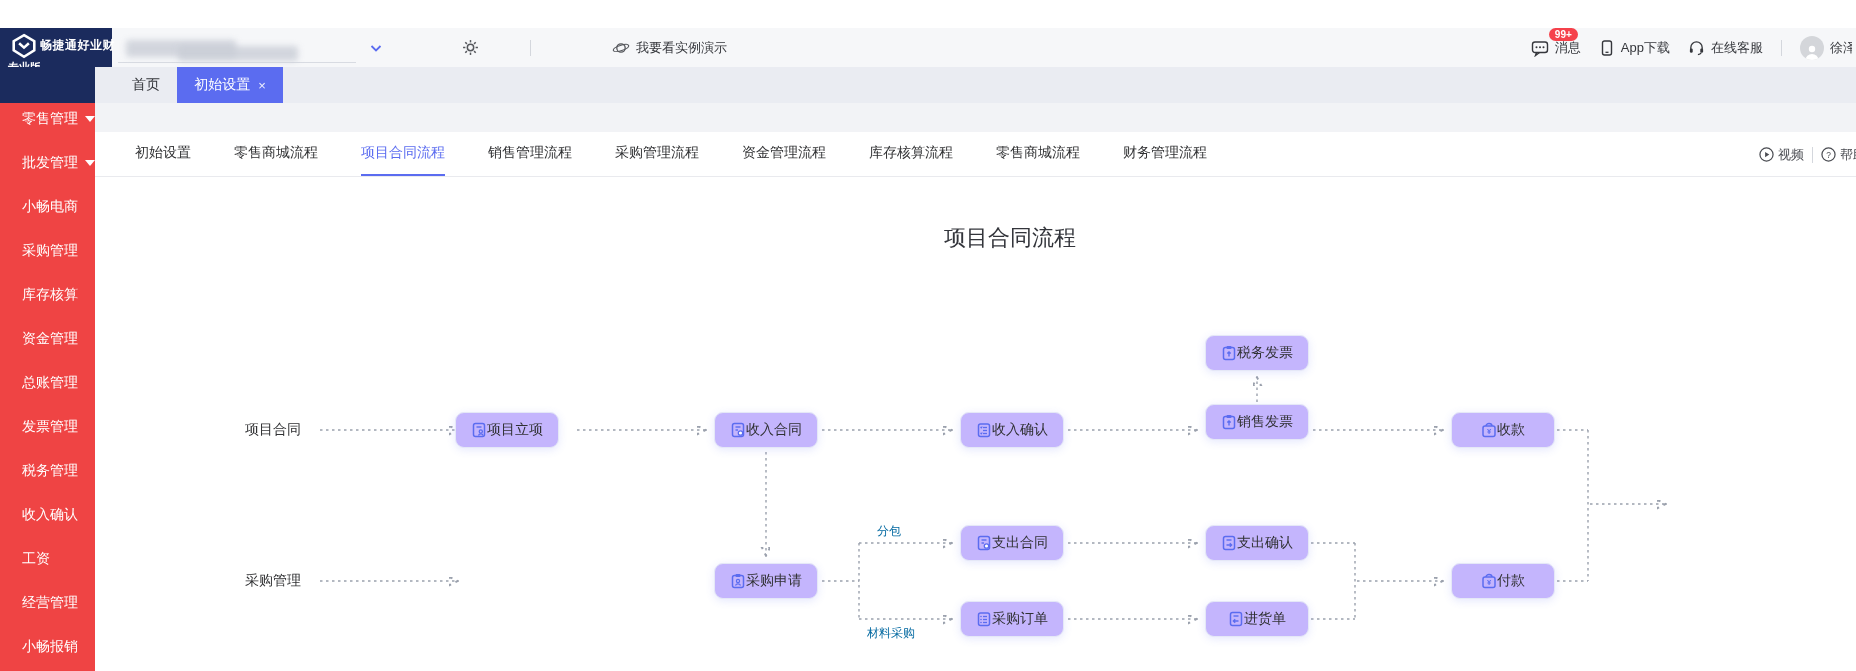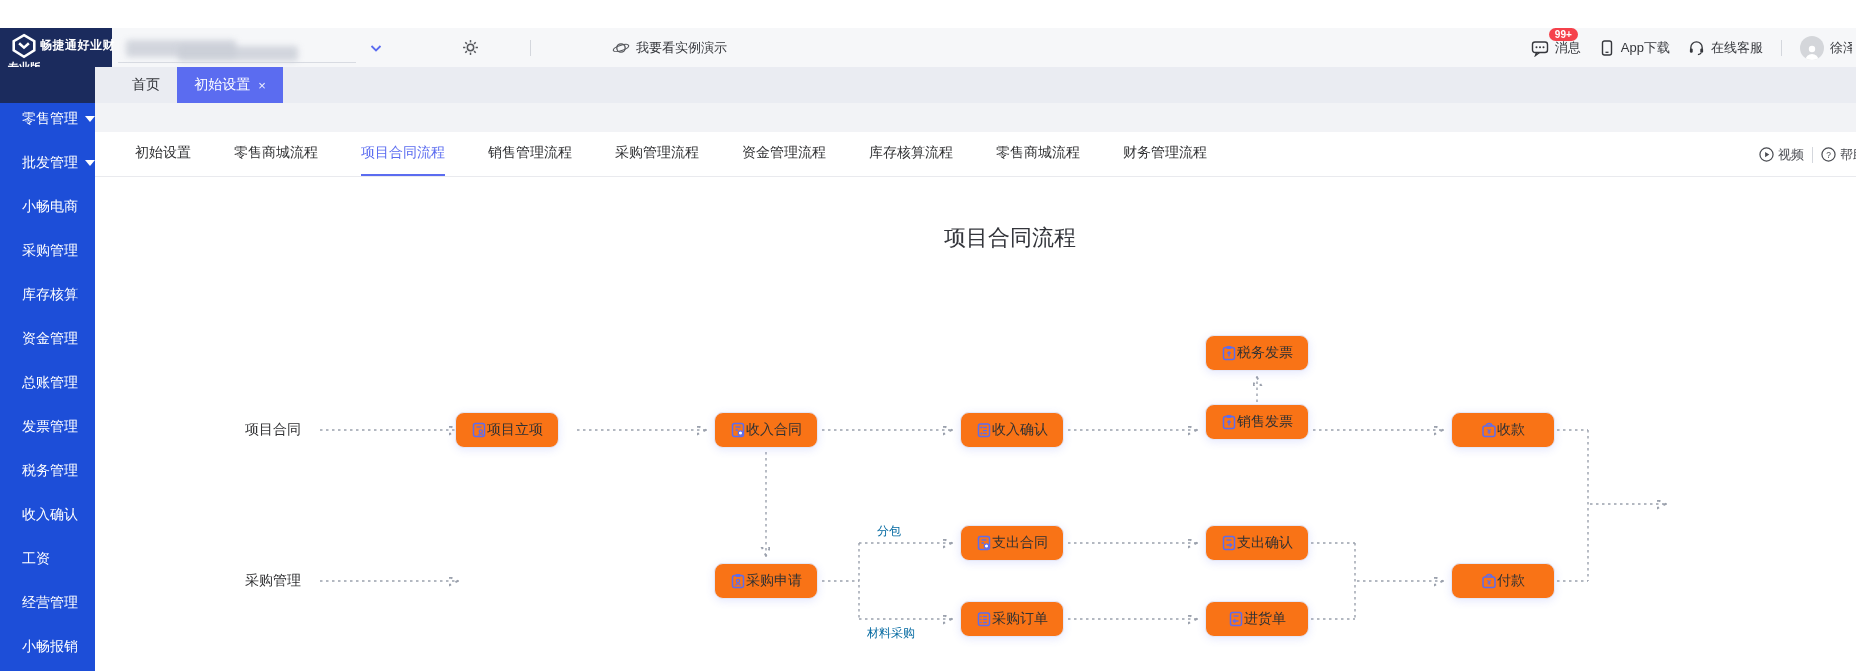--- a/index.html
+++ b/index.html
@@ -27,21 +27,21 @@
 
   
   .tabstrip { position:absolute; left:0; top:67px; width:1856px; height:36px; background:#eaecf2; }
   .tabstrip .dark { position:absolute; left:0; top:0; width:95px; height:36px; background:#1b2b5d; }
   .wtab-home { position:absolute; left:112px; top:0; height:36px; display:flex; align-items:center; font-size:14px; color:#33353a; padding:0 20px; cursor:pointer; }
   .wtab-active { position:absolute; left:177px; top:0; height:36px; width:106px; background:#5b6cf0; color:#fff;
     display:flex; align-items:center; justify-content:center; gap:8px; font-size:14px; cursor:pointer; }
   .wtab-close { font-size:13px; opacity:.9; cursor:pointer; }
 
   
-  .sidebar { position:absolute; left:0; top:103px; width:95px; height:568px; background:#1d4ed8; padding-top:4px; }
+  .sidebar { position:absolute; left:0; top:103px; width:95px; height:568px; background:#ef4444; padding-top:4px; }
   .side-item { height:24px; margin-bottom:20px; display:flex; align-items:center; padding-left:22px;
     color:#fff; font-size:14px; cursor:pointer; white-space:nowrap; }
   .caret { width:0; height:0; border-left:5px solid transparent; border-right:5px solid transparent;
     border-top:6px solid #fff; margin-left:7px; }
 
   
   .gray-band { position:absolute; left:95px; top:103px; width:1761px; height:29px; background:#f2f3f6; }
   .card { position:absolute; left:95px; top:132px; width:1761px; height:539px; background:#fff; }
 
   
@@ -51,21 +51,21 @@
     border-bottom:2px solid transparent; white-space:nowrap; }
   .ftab.active { color:#5b6cf0; border-bottom-color:#5b6cf0; }
   .flowbar-right { position:absolute; right:-10px; top:0; height:45px; display:flex; align-items:center; gap:8px; font-size:13px; color:#4a4c52; }
   .fb-btn { display:flex; align-items:center; gap:4px; cursor:pointer; white-space:nowrap; }
 
   
   .flow { position:absolute; left:95px; top:177px; width:1761px; height:494px; }
   .flow-title { position:absolute; left:915px; top:46px; transform:translateX(-50%);
     font-size:22px; color:#33353b; font-weight:500; white-space:nowrap; }
   .row-label { position:absolute; font-size:14px; color:#303133; white-space:nowrap; }
-  .flow-node { position:absolute; width:104px; height:36px; background:#f97316; border:1px solid #e5e8f7;
+  .flow-node { position:absolute; width:104px; height:36px; background:#c4b5fd; border:1px solid #e5e8f7;
     border-radius:9px; box-shadow:0 2px 8px rgba(93,110,240,.16); display:flex; align-items:center;
     justify-content:center; font-size:14px; color:#303133; cursor:pointer; white-space:nowrap; }
   .flow-node.wide { width:150px; }
   .branch-label { position:absolute; font-size:12px; color:#0369a1; white-space:nowrap; }
   .connectors { position:absolute; left:0; top:0; }
   .connectors path { fill:none; stroke:#9ba1ad; stroke-width:1.4; stroke-dasharray:2.5 3.5; }
   .nico { flex:0 0 auto; }
 </style>
 </head>
 <body>

